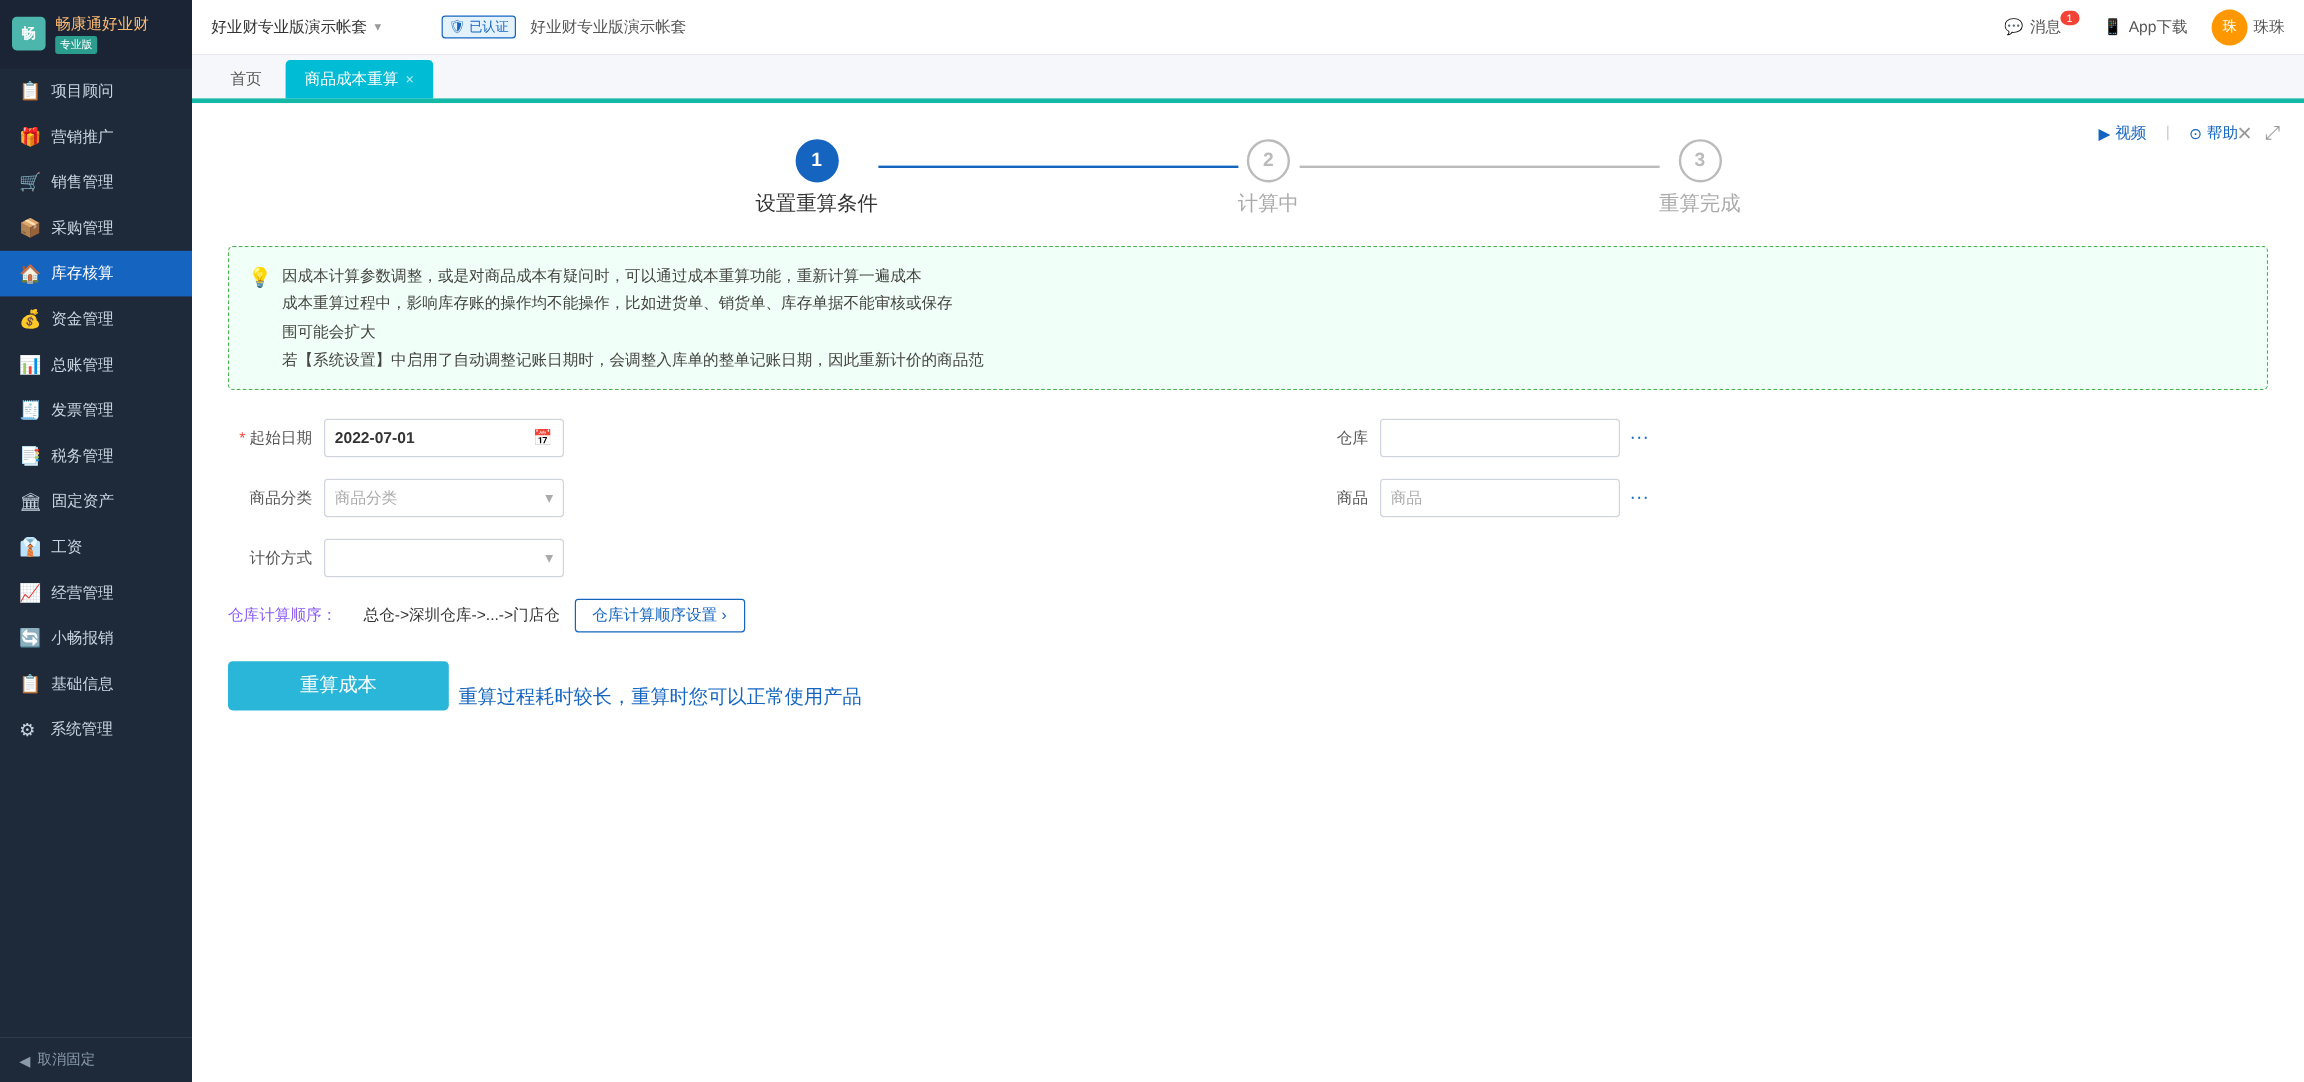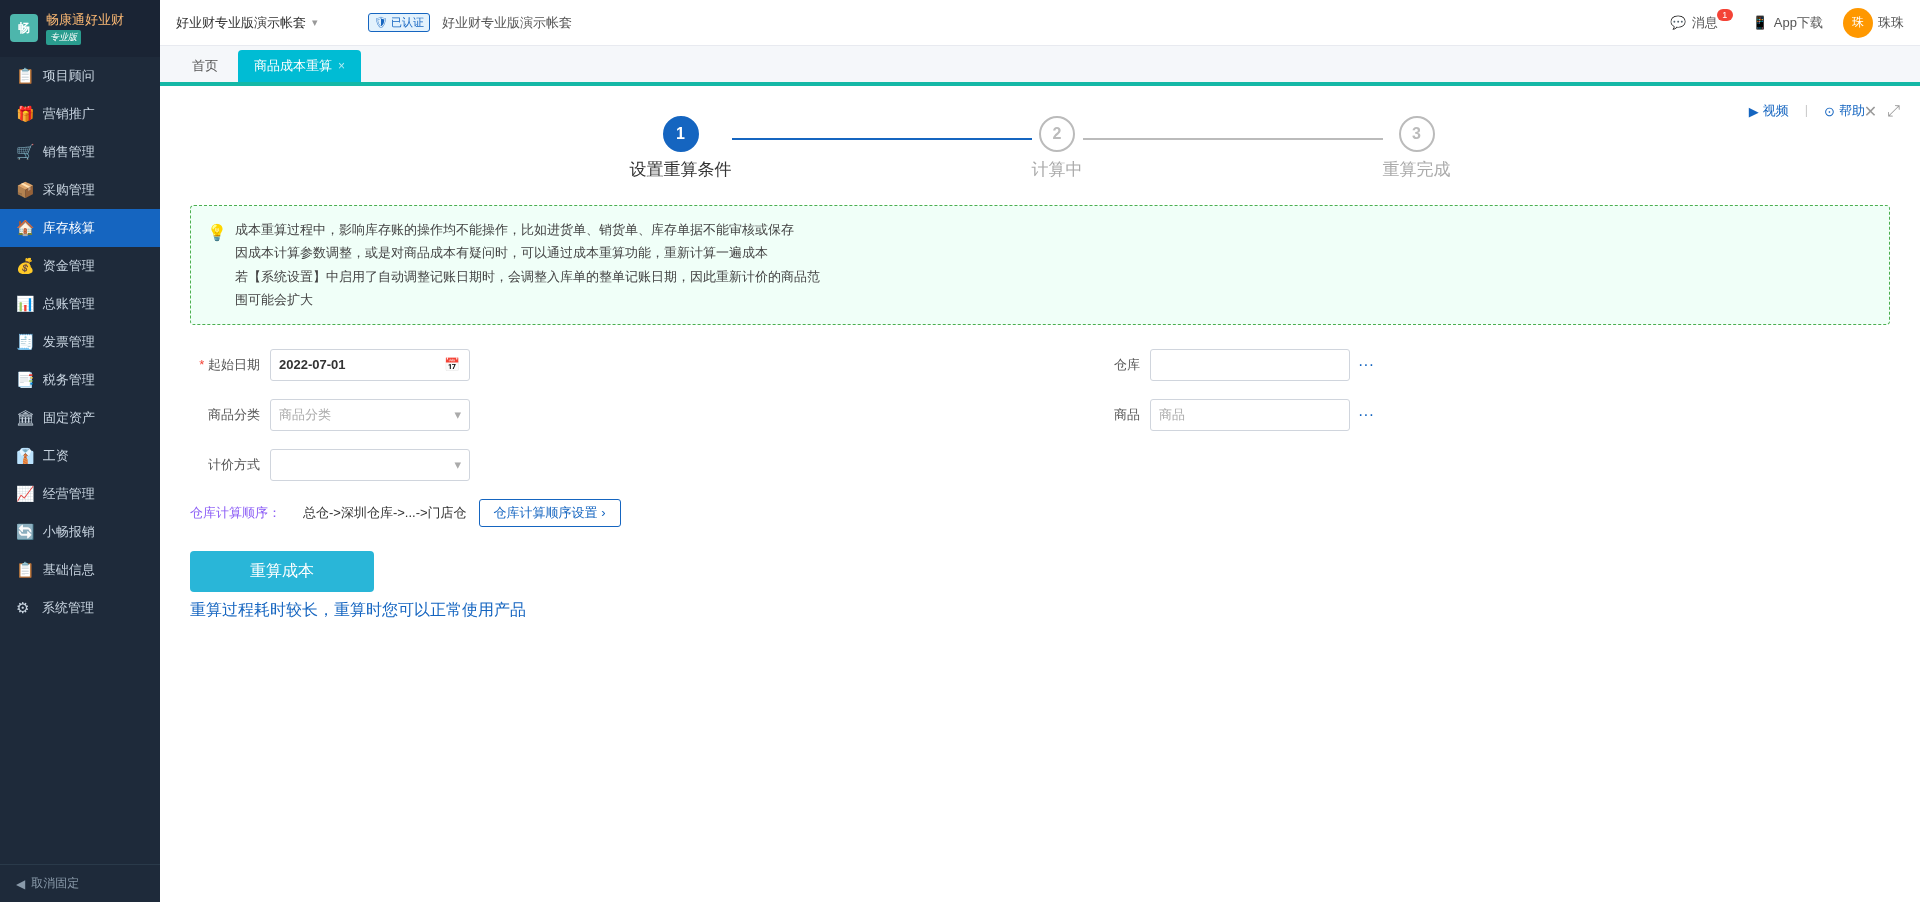--- a/index.html
+++ b/index.html
@@ -32,21 +32,20 @@
     }
     .sidebar-logo-text { font-size: 13px; color: #fdba74; line-height: 1.2; }
     .sidebar-badge {
       background: #2a9d8f;
       color: white;
       font-size: 9px;
       padding: 1px 4px;
       border-radius: 2px;
       margin-top: 2px;
       display: inline-block;
-      font-style: italic;
     }
     .sidebar-nav { flex: 1; overflow-y: auto; }
     .sidebar-nav::-webkit-scrollbar { width: 3px; }
     .sidebar-nav::-webkit-scrollbar-thumb { background: #3a4a5a; }
     .sidebar-item {
       display: flex;
       align-items: center;
       padding: 10px 16px;
       cursor: pointer;
       gap: 8px;
@@ -337,22 +336,22 @@
       font-size: 13px;
       cursor: pointer;
       display: flex;
       align-items: center;
       gap: 4px;
     }
 
     
     .main-btn-container {
       display: flex;
-      flex-direction: column;
-      align-items: flex-start;
+      flex-direction: row;
+      align-items: flex-end;
       margin-top: 10px;
       gap: 8px;
     }
     .recalc-btn {
       background: #29b6d8;
       color: #fff;
       border: none;
       border-radius: 4px;
       padding: 10px 60px;
       font-size: 16px;
@@ -539,24 +538,24 @@
           <div class="step-circle inactive">
             <span>3</span>
           </div>
           <span class="step-label inactive">重算完成</span>
         </div>
       </div>
 
       <div class="info-box">
         <span class="info-box-icon">💡</span>
         <div>
+          <div>因成本计算参数调整，或是对商品成本有疑问时，可以通过成本重算功能，重新计算一遍成本</div>
           <div>成本重算过程中，影响库存账的操作均不能操作，比如进货单、销货单、库存单据不能审核或保存</div>
-          <div>因成本计算参数调整，或是对商品成本有疑问时，可以通过成本重算功能，重新计算一遍成本</div>
+          <div>围可能会扩大</div>
           <div>若【系统设置】中启用了自动调整记账日期时，会调整入库单的整单记账日期，因此重新计价的商品范</div>
-          <div>围可能会扩大</div>
         </div>
       </div>
 
       <div class="form-row">
         <div class="form-col">
           <span class="form-label required">起始日期</span>
           <div class="form-input" style="width:200px;font-weight:bold;">
             <span>2022-07-01</span>
             <span class="form-input-calendar">📅</span>
           </div>

